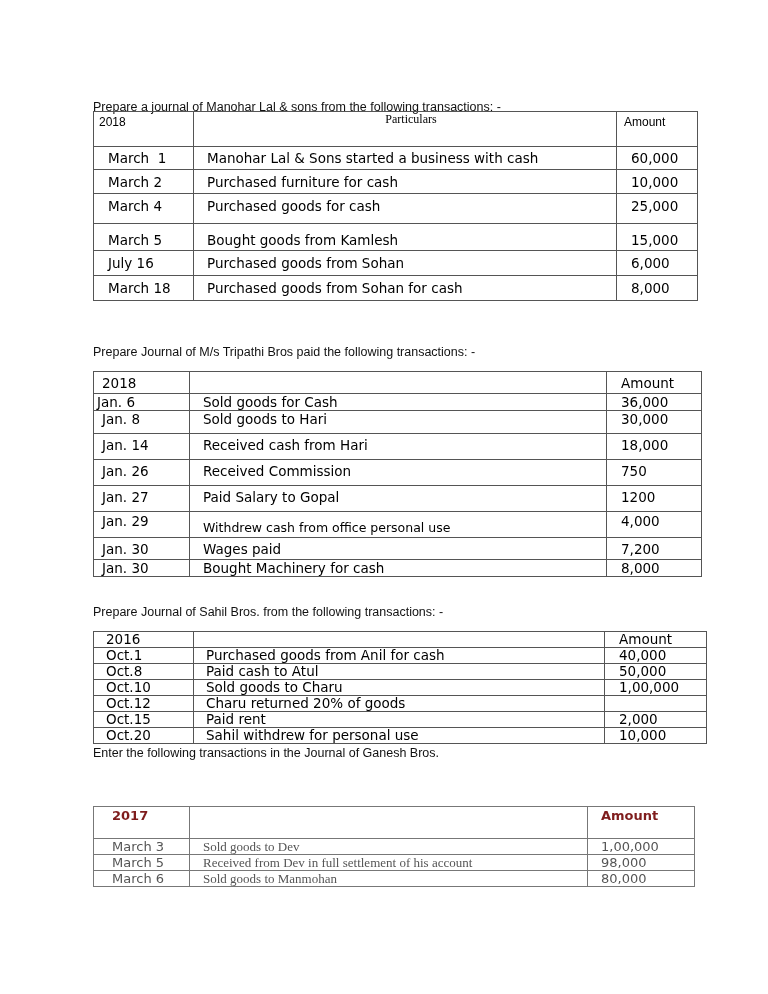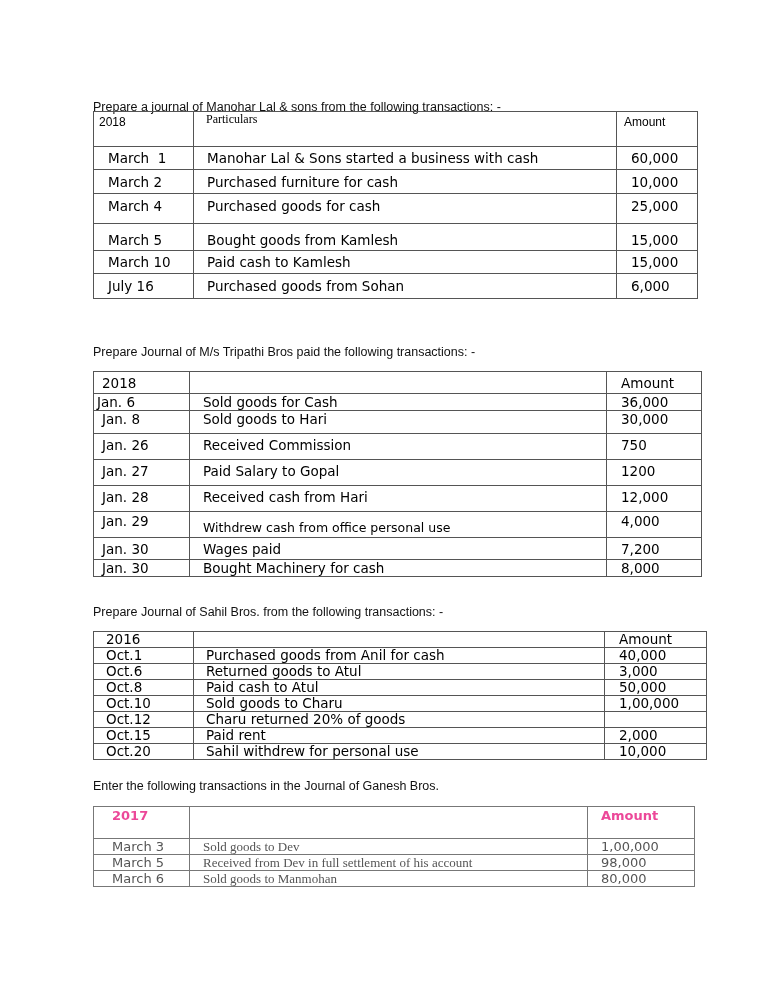--- a/index.html
+++ b/index.html
@@ -7,21 +7,21 @@
   .caption { position: absolute; left: 93px; font-family: "Liberation Sans", sans-serif; font-size: 12.5px; color: #111; white-space: nowrap; }
   .tbl { position: absolute; border-collapse: collapse; table-layout: fixed; }
   .tbl td { border: 1px solid #555; padding: 0 0 0 0; vertical-align: top; white-space: nowrap; overflow: hidden; }
   .sans { font-family: "DejaVu Sans", sans-serif; }
 
   
   #t1 { left: 93px; top: 111px; width: 604px; }
   #t1 td { font-size: 13.5px; }
   #t1 .hd td { height: 31px; font-size: 12px; }
   #t1 .hd td.c0 { padding: 3px 0 0 5px; font-family: "Liberation Sans", sans-serif; }
-  #t1 .hd td.c1 { padding: 0 0 0 12px; font-family: "Liberation Serif", serif; font-size: 12px; }
+  #t1 .hd td.c1 { padding: 0 0 0 12px; font-family: "Liberation Serif", serif; font-size: 12px; text-align: center; }
   #t1 .hd td.c2 { padding: 3px 0 0 7px; font-family: "Liberation Sans", sans-serif; }
   #t1 .c0 { padding-left: 14px; }
   #t1 .c1 { padding-left: 13px; }
   #t1 .c2 { padding-left: 14px; }
   #t1 tr.r td { vertical-align: middle; }
 
   
   #t2 { left: 93px; top: 371px; width: 608px; }
   #t2 td { font-size: 13.5px; vertical-align: middle; }
   #t2 .c0 { padding-left: 8px; }
@@ -31,21 +31,21 @@
   
   #t3 { left: 93px; top: 631px; width: 613px; }
   #t3 td { font-size: 13.5px; height: 15px; line-height: 15px; vertical-align: middle; }
   #t3 .c0 { padding-left: 12px; }
   #t3 .c1 { padding-left: 12px; }
   #t3 .c2 { padding-left: 14px; }
 
   
   #t4 { left: 93px; top: 806px; width: 601px; color: #555; }
   #t4 td { font-size: 13px; height: 15px; line-height: 15px; vertical-align: middle; border-color: #777; }
-  #t4 .hd td { height: 30px; vertical-align: top; padding-top: 1px; font-weight: bold; color: #ec4899; }
+  #t4 .hd td { height: 30px; vertical-align: top; padding-top: 1px; font-weight: bold; color: #7f1d1d; }
   #t4 .c0 { padding-left: 18px; }
   #t4 .hd .c0 { padding-left: 18px; }
   #t4 .c1 { padding-left: 13px; font-family: Liberation Serif, serif; }
   #t4 .c2 { padding-left: 13px; }
 </style>
 </head>
 <body>
 
 <div class="caption" style="top:100px;">Prepare a journal of Manohar Lal &amp; sons from the following transactions: -</div>
 <table class="tbl sans" id="t1">
@@ -73,30 +73,30 @@
   <tr class="r" style="height:30px">
     <td class="c0" style="vertical-align:top;padding-top:4px">March 4</td>
     <td class="c1" style="vertical-align:top;padding-top:4px">Purchased goods for cash</td>
     <td class="c2" style="vertical-align:top;padding-top:4px">25,000</td>
   </tr>
   <tr class="r" style="height:27px">
     <td class="c0" style="vertical-align:bottom;padding-bottom:2px">March 5</td>
     <td class="c1" style="vertical-align:bottom;padding-bottom:2px">Bought goods from Kamlesh</td>
     <td class="c2" style="vertical-align:bottom;padding-bottom:2px">15,000</td>
   </tr>
-  <tr class="r" style="height:23px">
-    <td class="c0">March 10</td>
-    <td class="c1">Paid cash to Kamlesh</td>
-    <td class="c2">15,000</td>
-  </tr>
   <tr class="r" style="height:25px">
     <td class="c0">July 16</td>
     <td class="c1">Purchased goods from Sohan</td>
     <td class="c2">6,000</td>
   </tr>
+  <tr class="r" style="height:25px">
+    <td class="c0">March 18</td>
+    <td class="c1">Purchased goods from Sohan for cash</td>
+    <td class="c2">8,000</td>
+  </tr>
 </tbody>
   </table>
 
 <div class="caption" style="top:345px;">Prepare Journal of M/s Tripathi Bros paid the following transactions: -</div>
 <table class="tbl sans" id="t2">
   <colgroup>
       <col style="width:96px">
       <col style="width:417px">
       <col style="width:95px">
     </colgroup>
@@ -110,33 +110,33 @@
     <td class="c0" style="padding-left:3px">Jan. 6</td>
     <td class="c1">Sold goods for Cash</td>
     <td class="c2">36,000</td>
   </tr>
   <tr style="height:23px">
     <td class="c0" style="vertical-align:top">Jan. 8</td>
     <td class="c1" style="vertical-align:top">Sold goods to Hari</td>
     <td class="c2" style="vertical-align:top">30,000</td>
   </tr>
   <tr style="height:26px">
+    <td class="c0" style="vertical-align:top;padding-top:3px">Jan. 14</td>
+    <td class="c1" style="vertical-align:top;padding-top:3px">Received cash from Hari</td>
+    <td class="c2" style="vertical-align:top;padding-top:3px">18,000</td>
+  </tr>
+  <tr style="height:26px">
     <td class="c0" style="vertical-align:top;padding-top:3px">Jan. 26</td>
     <td class="c1" style="vertical-align:top;padding-top:3px">Received Commission</td>
     <td class="c2" style="vertical-align:top;padding-top:3px">750</td>
   </tr>
   <tr style="height:26px">
     <td class="c0" style="vertical-align:top;padding-top:3px">Jan. 27</td>
     <td class="c1" style="vertical-align:top;padding-top:3px">Paid Salary to Gopal</td>
     <td class="c2" style="vertical-align:top;padding-top:3px">1200</td>
-  </tr>
-  <tr style="height:26px">
-    <td class="c0" style="vertical-align:top;padding-top:3px">Jan. 28</td>
-    <td class="c1" style="vertical-align:top;padding-top:3px">Received cash from Hari</td>
-    <td class="c2" style="vertical-align:top;padding-top:3px">12,000</td>
   </tr>
   <tr style="height:26px">
     <td class="c0" style="vertical-align:top;padding-top:1px">Jan. 29</td>
     <td class="c1" style="vertical-align:bottom;padding-bottom:2px;font-size:12.5px">Withdrew cash from office personal use</td>
     <td class="c2" style="vertical-align:top;padding-top:1px">4,000</td>
   </tr>
   <tr style="height:22px">
     <td class="c0">Jan. 30</td>
     <td class="c1">Wages paid</td>
     <td class="c2">7,200</td>
@@ -161,25 +161,20 @@
     <td class="c0">2016</td>
     <td class="c1"></td>
     <td class="c2">Amount</td>
   </tr>
   <tr>
     <td class="c0">Oct.1</td>
     <td class="c1">Purchased goods from Anil for cash</td>
     <td class="c2">40,000</td>
   </tr>
   <tr>
-    <td class="c0">Oct.6</td>
-    <td class="c1">Returned goods to Atul</td>
-    <td class="c2">3,000</td>
-  </tr>
-  <tr>
     <td class="c0">Oct.8</td>
     <td class="c1">Paid cash to Atul</td>
     <td class="c2">50,000</td>
   </tr>
   <tr>
     <td class="c0">Oct.10</td>
     <td class="c1">Sold goods to Charu</td>
     <td class="c2">1,00,000</td>
   </tr>
   <tr>
@@ -193,21 +188,21 @@
     <td class="c2">2,000</td>
   </tr>
   <tr>
     <td class="c0">Oct.20</td>
     <td class="c1">Sahil withdrew for personal use</td>
     <td class="c2">10,000</td>
   </tr>
 </tbody>
   </table>
 
-<div class="caption" style="top:779px;">Enter the following transactions in the Journal of Ganesh Bros.</div>
+<div class="caption" style="top:746px;">Enter the following transactions in the Journal of Ganesh Bros.</div>
 <table class="tbl sans" id="t4">
   <colgroup>
       <col style="width:96px">
       <col style="width:398px">
       <col style="width:107px">
     </colgroup>
   <tbody>
       <tr class="hd">
     <td class="c0">2017</td>
     <td class="c1"></td>

